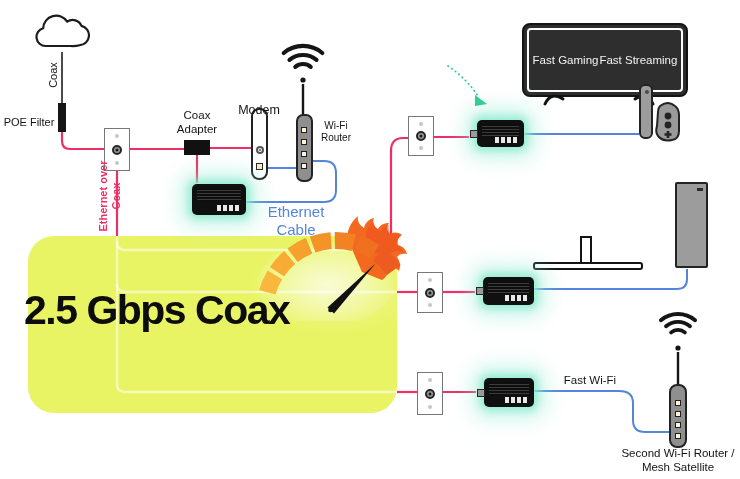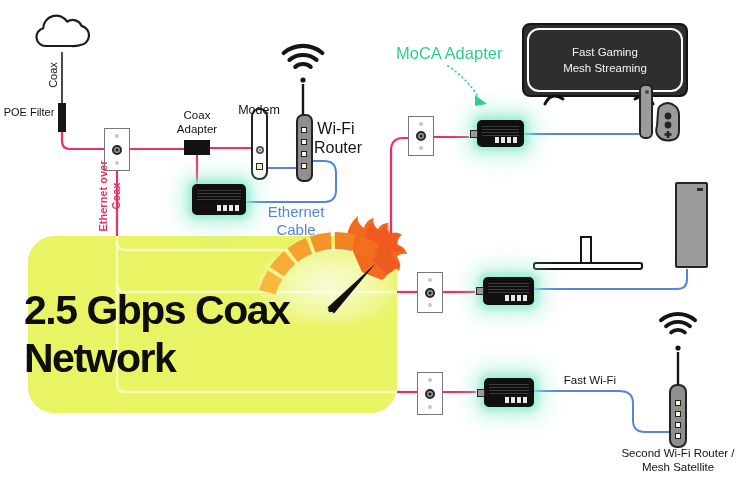--- a/index.html
+++ b/index.html
@@ -44,22 +44,22 @@
   
   .device-body{border:2px solid #232323;z-index:4;}
   .modem{background:#fff;border-radius:8px;}
   .modem .coax-port{position:absolute;left:50%;top:36px;transform:translateX(-50%);width:8px;height:8px;border-radius:50%;border:2px solid #555;background:#fff;}
   .modem .coax-port:after{content:"";position:absolute;left:50%;top:50%;transform:translate(-50%,-50%);width:2px;height:2px;border-radius:50%;background:#555;}
   .eth-port{position:absolute;width:7px;height:7px;border:1.6px solid #232323;background:#f5eebc;}
   .router{background:#8f8f8f;border-radius:7px;}
   .router .port{position:absolute;width:6px;height:6px;border:1.5px solid #1e1e1e;background:#fdf6d8;}
   .gray-box{background:#9c9c9c;}
   .tv{background:#2e2e2e;border:2px solid #141414;border-radius:8px;z-index:3;}
-  .tv .inner{position:absolute;inset:3px;border:2px solid #fff;border-radius:12px;background:#2e2e2e;
-    display:flex;flex-direction:column;align-items:center;justify-content:center;gap:1px;}
+  .tv .inner{position:absolute;inset:3px;border:2px solid #fff;border-radius:4px;background:#2e2e2e;
+    display:flex;flex-direction:row;align-items:center;justify-content:center;gap:1px;}
   .tv-text{color:#f2f2f2;font-size:11.5px;line-height:1.25;text-align:center;}
   .monitor{background:#1f1f1f;border:2px solid #141414;border-radius:8px;z-index:3;}
   .monitor .inner{position:absolute;inset:3px;border:2px solid #fff;border-radius:5px;background:#262626;
     display:flex;align-items:center;justify-content:center;}
   .stand{background:#fff;border:2px solid #141414;z-index:3;}
   
   .lbl{color:#141414;z-index:5;line-height:1.18;}
   .red-lbl{color:var(--coax-line);}
   .blue-lbl{color:var(--ethernet-line);}
   .mint-lbl{color:var(--moca-accent);}
@@ -103,21 +103,20 @@
     <path class="l-eth" d="M534,391 H619 Q633,391 633,403 V420 Q633,432 645,432 H669"></path>
 
     <path class="l-black" d="M303,84 V116"></path>
     <circle cx="303" cy="80" r="2.6" fill="#151515"></circle>
     <path class="l-black" d="M678,352 V388"></path>
     <circle cx="678" cy="348" r="2.6" fill="#151515"></circle>
   </svg>
 
   <div class="abs banner-text">
     <div>2.5 Gbps Coax</div>
-    <div>Network</div>
   </div>
 
   <svg class="abs z3" style="left:248px;top:206px;" width="170" height="115" viewBox="0 0 170 115">
     <defs>
       <radialGradient id="sheen" cx="50%" cy="50%" r="60%">
         <stop offset="0%" stop-color="#ffffff" stop-opacity="0.55"></stop>
         <stop offset="100%" stop-color="#ffffff" stop-opacity="0"></stop>
       </radialGradient>
     </defs>
     <ellipse cx="78" cy="78" rx="68" ry="42" fill="url(#sheen)"></ellipse>
@@ -136,21 +135,21 @@
     <path fill="#111111" d="M127.5,57.5 L86,107.5 L79.5,101.5 Z"></path>
     <circle cx="82.5" cy="104" r="2.3" fill="#111111"></circle>
   </svg>
 
   <svg class="abs z4" style="left:32px;top:8px;" width="58" height="46" viewBox="0 0 58 46">
     <path d="M13.5 38 a9 9 0 0 1 -2.3 -17.7 a13 13 0 0 1 24 -6.6 a9.5 9.5 0 0 1 14.3 4.2 a9.8 9.8 0 0 1 -1.8 19.3 q-3.4 1 -9 .8 z" fill="#ffffff" stroke="#1c1c1c" stroke-width="2.2" stroke-linejoin="round"></path>
   </svg>
   <div class="abs lbl rot ctr" style="left:39px;top:62px;width:28px;height:26px;font-size:11px;display:flex;align-items:center;justify-content:center;">Coax</div>
 
   <div class="abs z4" style="left:58px;top:103px;width:8px;height:29px;background:#161616;"></div>
-  <div class="abs lbl ctr" style="left:2px;top:106px;width:54px;font-size:11px;text-align:center;">POE Filter</div>
+  <div class="abs lbl ctr" style="left:2px;top:116px;width:54px;font-size:11px;text-align:center;">POE Filter</div>
 
   <div class="abs plate" style="left:104px;top:128px;width:26px;height:43px;">
     <span class="screw t"></span>
     <div class="jack"></div>
     <span class="screw b"></span>
   </div>
   <div class="abs plate" style="left:408px;top:116px;width:26px;height:40px;">
     <span class="screw t"></span>
     <div class="jack"></div>
     <span class="screw b"></span>
@@ -179,21 +178,21 @@
     <path d="M15.7,25 A30,30 0 0 1 54.3,25" stroke="#151515" stroke-width="4.2" fill="none" stroke-linecap="round"></path>
     <path d="M21.5,31.9 A21,21 0 0 1 48.5,31.9" stroke="#151515" stroke-width="4.2" fill="none" stroke-linecap="round"></path>
     <path d="M27.3,38.8 A12,12 0 0 1 42.7,38.8" stroke="#151515" stroke-width="4.2" fill="none" stroke-linecap="round"></path>
   </svg>
   <div class="abs device-body router" style="left:296px;top:114px;width:17px;height:68px;">
     <span class="port" style="left:3px;top:11px;"></span>
     <span class="port" style="left:3px;top:23px;"></span>
     <span class="port" style="left:3px;top:35px;"></span>
     <span class="port" style="left:3px;top:47px;"></span>
   </div>
-  <div class="abs lbl ctr" style="left:314px;top:120px;width:44px;font-size:16px;">Wi-Fi Router</div>
+  <div class="abs lbl ctr" style="left:314px;top:120px;width:44px;font-size:10px;">Wi-Fi Router</div>
   <div class="abs lbl blue-lbl ctr" style="left:256px;top:203px;width:80px;font-size:15px;">Ethernet Cable</div>
 
   <div class="abs lbl red-lbl rot ctr" style="left:69px;top:182px;width:84px;height:28px;font-size:11px;font-weight:bold;">Ethernet over Coax</div>
 
   <div class="abs moca" style="left:192px;top:184px;width:54px;height:31px;">
     <div class="stripes"></div>
     <div class="ports">
         <span></span>
         <span></span>
         <span></span>
@@ -224,30 +223,29 @@
     <div class="stripes"></div>
     <div class="ports">
         <span></span>
         <span></span>
         <span></span>
         <span></span>
       </div>
     <div class="nub"></div>
   </div>
 
-  <div class="abs lbl mint-lbl" style="left:396px;top:44px;width:122px;font-size:16.5px;">MoCA Adapter</div>
   <svg class="abs z5" style="left:440px;top:58px;" width="58" height="52" viewBox="0 0 58 52">
     <path class="mint-stroke" d="M8,8 Q26,20 38,38" fill="none" stroke-width="1.8" stroke-dasharray="0.5 4" stroke-linecap="round"></path>
     <polygon class="mint-fill" points="47,46 35,37 35,48"></polygon>
   </svg>
 
   <div class="abs tv" style="left:522px;top:23px;width:166px;height:74px;">
     <div class="inner">
       <div class="tv-text">Fast Gaming</div>
-      <div class="tv-text">Mesh Streaming</div>
+      <div class="tv-text">Fast Streaming</div>
     </div>
   </div>
   <svg class="abs z3" style="left:542px;top:92px;" width="24" height="14" viewBox="0 0 24 14">
     <path d="M3,12 C7,3 14,2 21,7" stroke="#111" stroke-width="3" fill="none" stroke-linecap="round"></path>
   </svg>
   <svg class="abs z3" style="left:632px;top:92px;" width="24" height="14" viewBox="0 0 24 14">
     <path d="M21,12 C17,3 10,2 3,7" stroke="#111" stroke-width="3" fill="none" stroke-linecap="round"></path>
   </svg>
 
   <div class="abs device-body gray-box" style="left:639px;top:84px;width:14px;height:55px;border-radius:6px;z-index:4;">

